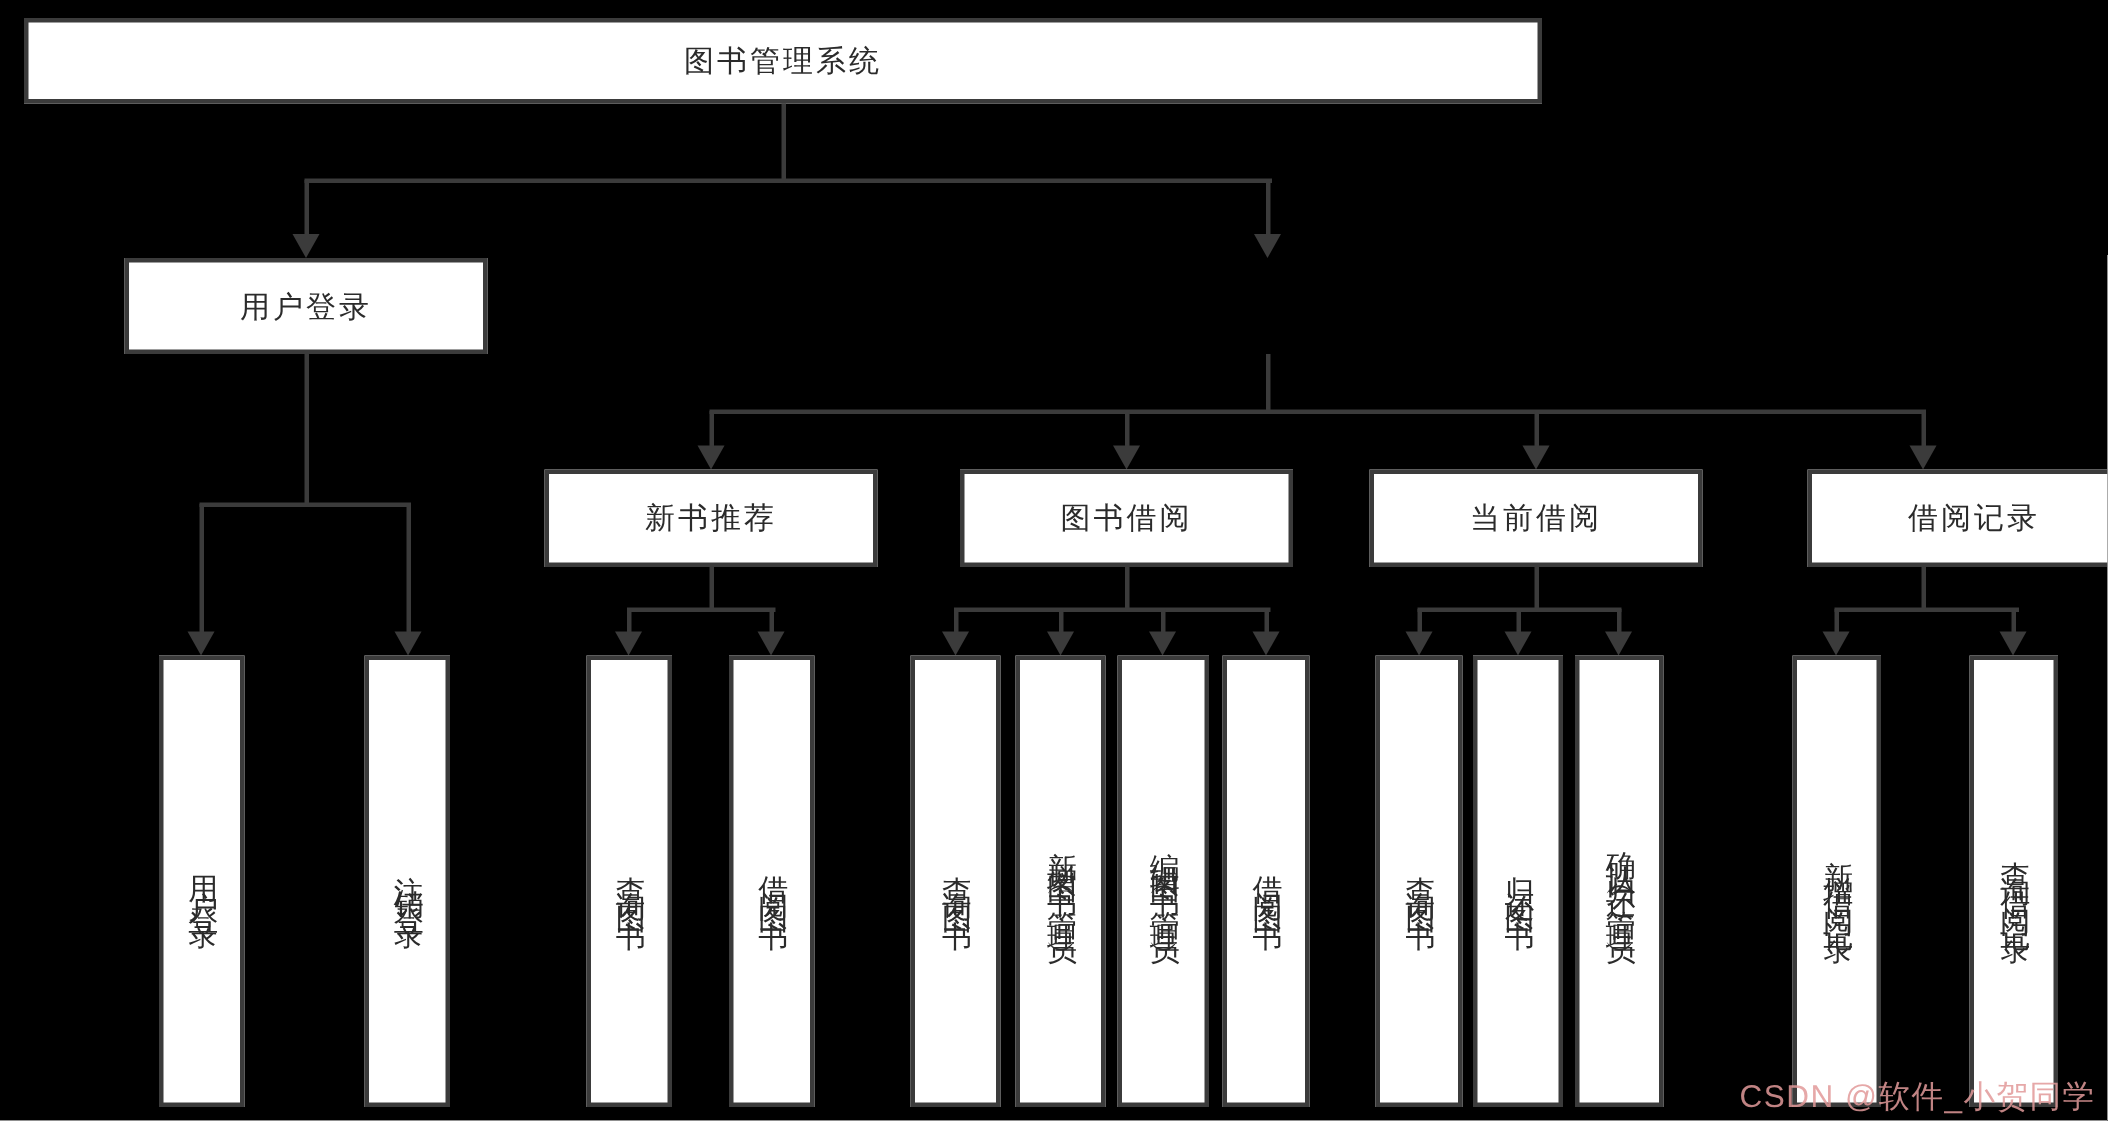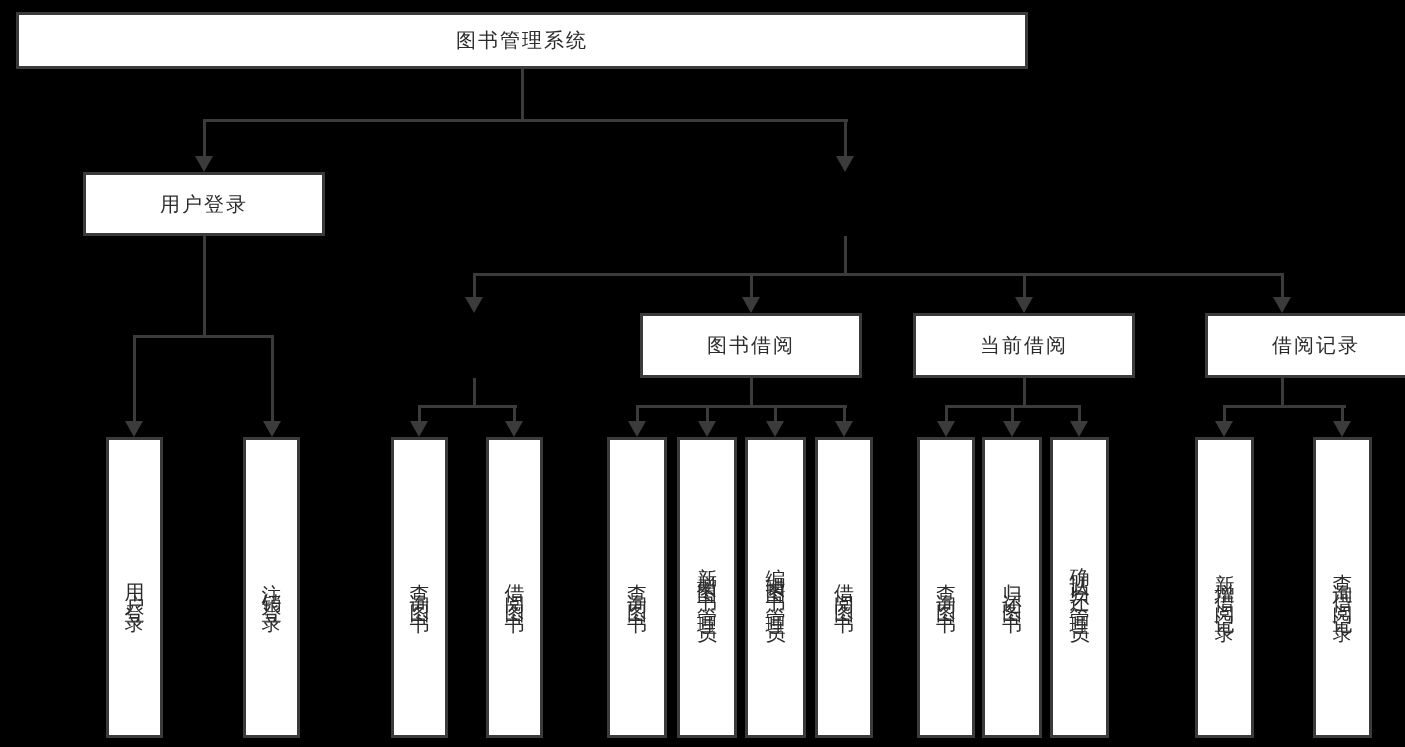--- a/index.html
+++ b/index.html
@@ -70,20 +70,23 @@
   <div class="varrow" style="left:134px;top:336px;height:101px"></div>
   <div class="varrow" style="left:272px;top:336px;height:101px"></div>
 
   <div class="vline" style="left:843.5px;top:236px;height:38px"></div>
   <div class="hline" style="left:472.5px;top:272.5px;width:811px"></div>
   <div class="varrow" style="left:474px;top:274px;height:39px"></div>
   <div class="varrow" style="left:751px;top:274px;height:39px"></div>
   <div class="varrow" style="left:1024px;top:274px;height:39px"></div>
   <div class="varrow" style="left:1282px;top:274px;height:39px"></div>
 
+  <div class="node" style="left:363px;top:313px;width:222px;height:65px">
+    <span>新书推荐</span>
+  </div>
   <div class="node" style="left:640px;top:313px;width:222px;height:65px">
     <span>图书借阅</span>
   </div>
   <div class="node" style="left:913px;top:313px;width:222px;height:65px">
     <span>当前借阅</span>
   </div>
   <div class="node" style="left:1205px;top:313px;width:222px;height:65px">
     <span>借阅记录</span>
   </div>
 
@@ -147,13 +150,14 @@
     <span class="vtext tight">确认归还（管理员）</span>
   </div>
 
   <div class="leaf" style="left:1195px;width:59px">
     <span class="vtext">新增借阅记录</span>
   </div>
   <div class="leaf" style="left:1313px;width:59px">
     <span class="vtext">查询借阅记录</span>
   </div>
 
+  <div class="watermark" style="color: rgb(226, 154, 154);">CSDN @软件_小贺同学</div>
 </div>
 
 </body></html>

